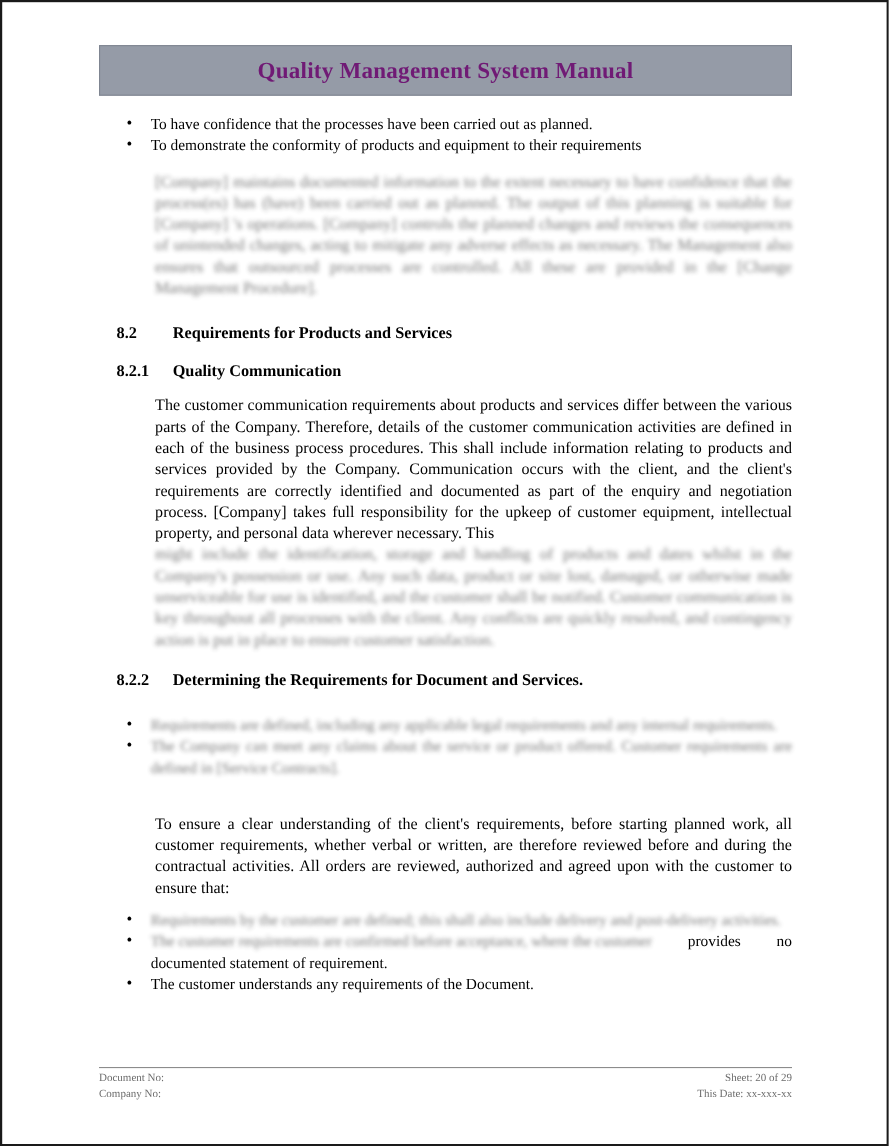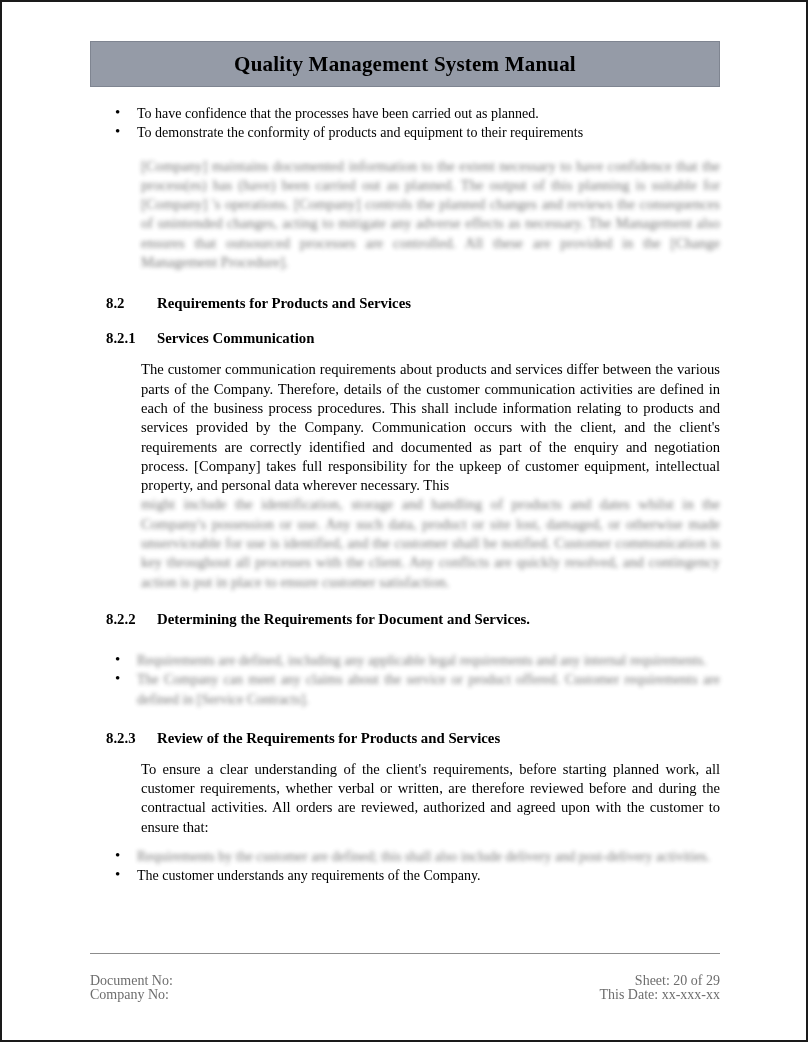--- a/index.html
+++ b/index.html
@@ -39,21 +39,21 @@
     box-sizing: border-box;
     width: 630px;
     height: 46px;
     background: #959ba7;
     border: 1px solid #7f8591;
     display: flex;
     align-items: center;
     justify-content: center;
   }
   .doc-header-title {
-    color: #000000;
+    color: #701a75;
     font-family: "Liberation Serif", serif;
     font-weight: bold;
     font-size: 21px;
     letter-spacing: 0.2px;
     line-height: 1;
     white-space: nowrap;
   }
 
   
   .body-area {
@@ -134,25 +134,25 @@
   }
 
   
   .doc-footer {
     position: absolute;
     left: 88px;
     right: 88px;
     bottom: 38px;
     width: 630px;
     border-top: 1px solid #8c8c8c;
-    padding-top: 20px;
+    padding-top: 3px;
     display: flex;
     justify-content: space-between;
     color: #6d6d6d;
-    font-size: 14px;
+    font-size: 10px;
     line-height: 14px;
     font-family: "Liberation Serif", serif;
   }
   .doc-footer .left { text-align: left; }
   .doc-footer .right { text-align: right; }
   .doc-footer div > div { white-space: nowrap; }
 </style>
 </head>
 <body>
 
@@ -183,21 +183,21 @@
 
       <div class="heading">
         <span class="num">8.2</span>
         <span class="text">Requirements for Products and Services</span>
       </div>
 
       <div class="gap-16"></div>
 
       <div class="heading">
         <span class="num">8.2.1</span>
-        <span class="text">Services Communication</span>
+        <span class="text">Quality Communication</span>
       </div>
 
       <div class="gap-12"></div>
 
       <p class="para">The customer communication requirements about products and services differ between the various parts of the Company. Therefore, details of the customer communication activities are defined in each of the business process procedures. This shall include information relating to products and services provided by the Company. Communication occurs with the client, and the client's requirements are correctly identified and documented as part of the enquiry and negotiation process. [Company] takes full responsibility for the upkeep of customer equipment, intellectual property, and personal data wherever necessary. This</p>
 
       <p class="para blurred">might include the identification, storage and handling of products and dates whilst in the Company's possession or use. Any such data, product or site lost, damaged, or otherwise made unserviceable for use is identified, and the customer shall be notified. Customer communication is key throughout all processes with the client. Any conflicts are quickly resolved, and contingency action is put in place to ensure customer satisfaction.</p>
 
       <div class="gap-18"></div>
 
@@ -215,37 +215,37 @@
         <li class="blur-marker">
           <span class="blurred">Requirements are defined, including any applicable legal requirements and any internal requirements.</span>
         </li>
         <li class="blur-marker">
           <span class="blurred">The Company can meet any claims about the service or product offered. Customer requirements are defined in [Service Contracts].</span>
         </li>
       </ul>
 
       <div class="gap-20"></div>
 
-      <div class="heading">
-        <span class="num">8.2.3</span>
-        <span class="text">Review of the Requirements for Products and Services</span>
-      </div>
 
       <div class="gap-12"></div>
 
       <p class="para">To ensure a clear understanding of the client's requirements, before starting planned work, all customer requirements, whether verbal or written, are therefore reviewed before and during the contractual activities. All orders are reviewed, authorized and agreed upon with the customer to ensure that:</p>
 
       <div class="gap-10"></div>
 
       <ul class="bullets justify">
         <li class="blur-marker">
           <span class="blurred">Requirements by the customer are defined; this shall also include delivery and post-delivery activities.</span>
         </li>
+        <li class="blur-marker">
+          <span class="blurred">The customer requirements are confirmed before acceptance, where the customer</span>
+          <span>provides no documented statement of requirement.</span>
+        </li>
         <li>
-          <span>The customer understands any requirements of the Company.</span>
+          <span>The customer understands any requirements of the Document.</span>
         </li>
       </ul>
 
     </div>
   </div>
 
   <div class="doc-footer">
     <div class="left">
       <div>Document No:</div>
       <div>Company No:</div>

